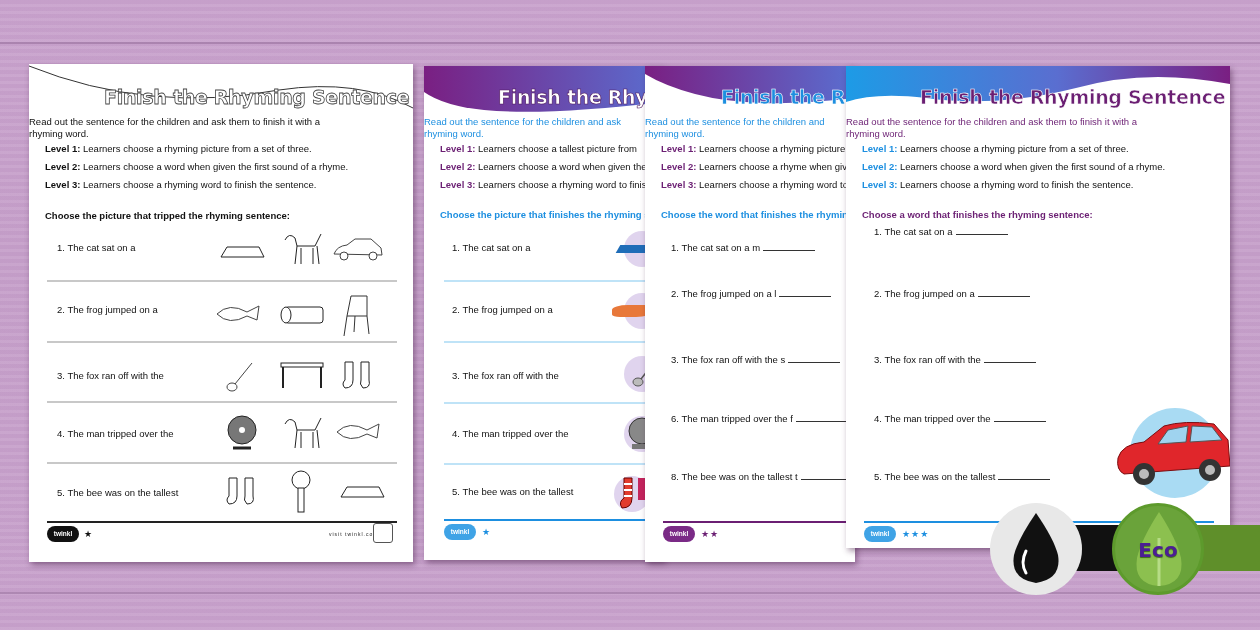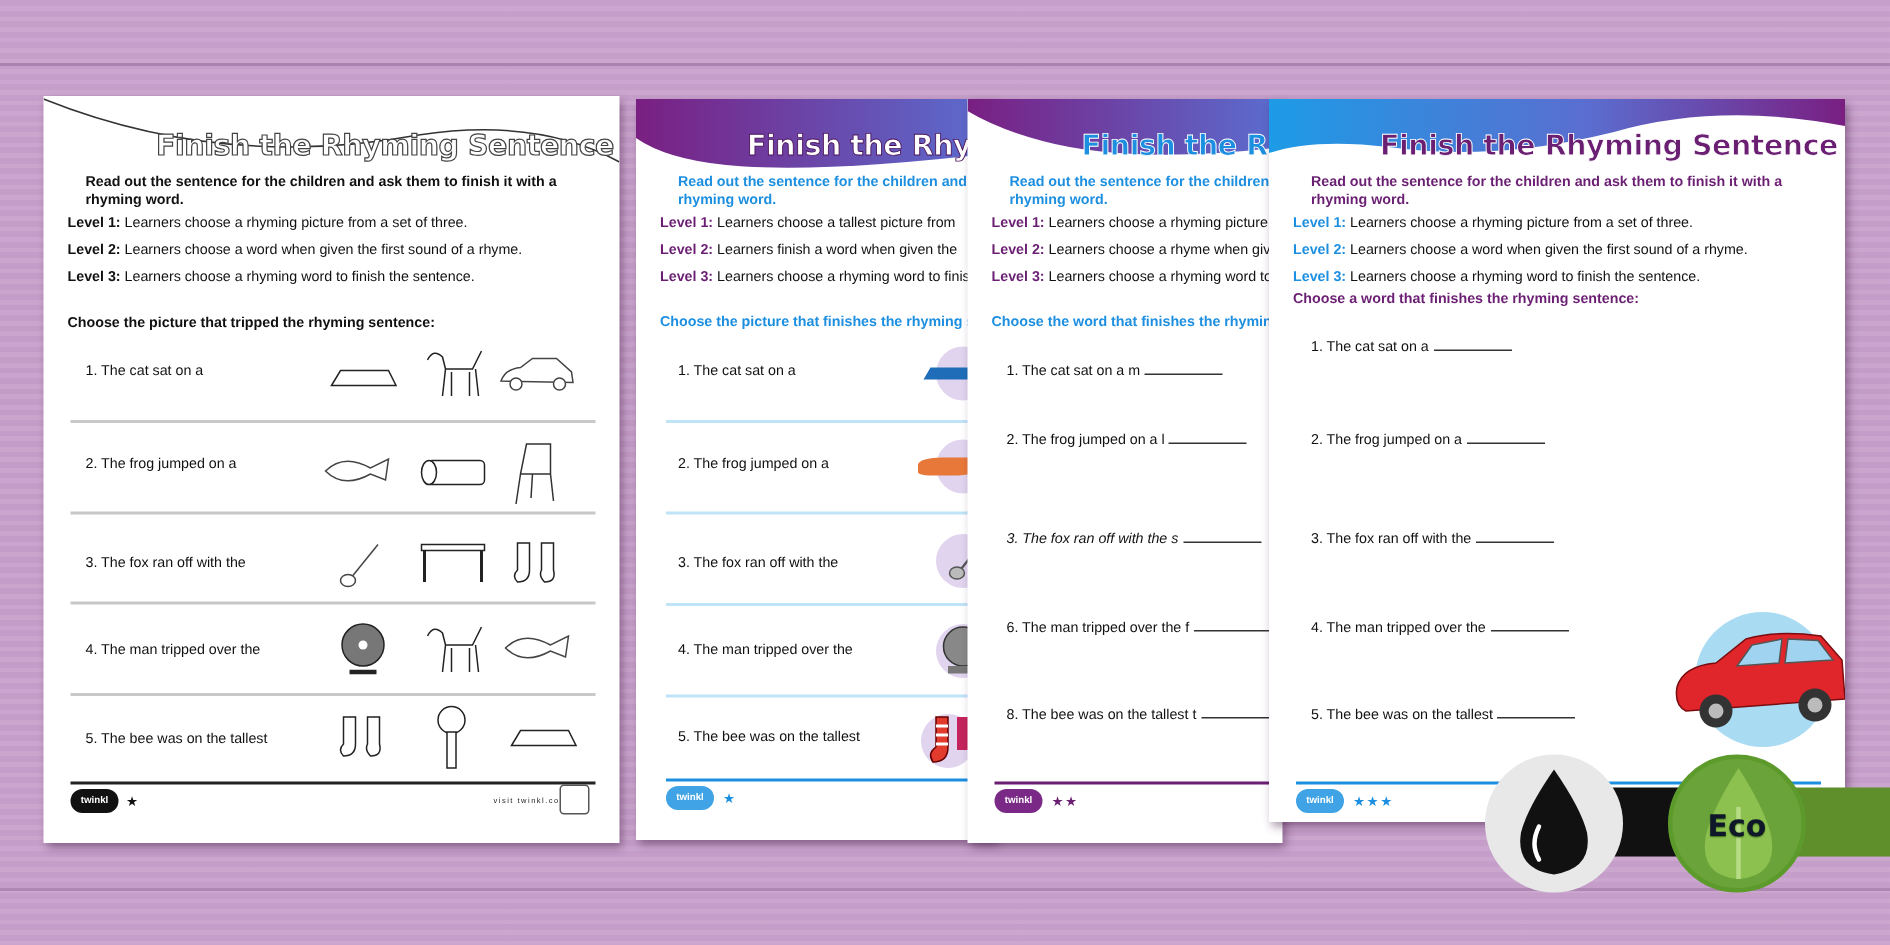--- a/index.html
+++ b/index.html
@@ -15,21 +15,21 @@
   .sheet {
     position: absolute; background: #fff;
     box-shadow: 2px 3px 6px rgba(60,20,60,0.45);
     overflow: hidden;
   }
   .sheet .hdr { position: absolute; left: 0; top: 0; width: 100%; height: 60px; }
   .sheet .title {
     position: absolute; top: 20px; font-weight: bold; font-size: 19px; white-space: nowrap;
     font-family: "DejaVu Sans", sans-serif; letter-spacing: -0.3px;
   }
-  .intro { position: absolute; left: 28px; font-size: 9.5px; line-height: 12.5px; font-weight: bold; white-space: nowrap; }
+  .intro { position: absolute; left: 0; font-size: 9.5px; line-height: 12.5px; font-weight: normal; white-space: nowrap; }
   .lvl { position: absolute; left: 16px; font-size: 9.5px; white-space: nowrap; }
   .lvl b { font-weight: bold; }
   .choose { position: absolute; left: 16px; font-size: 9.5px; font-weight: bold; white-space: nowrap; }
   .q { position: absolute; font-size: 9.5px; white-space: nowrap; color: #111; }
   .q .blank { display: inline-block; width: 52px; border-bottom: 1px solid #333; margin-left: 3px; height: 1px; vertical-align: baseline; }
   .divider { position: absolute; height: 2px; }
   .footer-line { position: absolute; height: 2px; }
   .logo {
     position: absolute; width: 32px; height: 16px; border-radius: 9px;
     font-size: 6.5px; font-weight: bold; color: #fff; text-align: center; line-height: 16px;
@@ -139,21 +139,21 @@
           <stop offset="0" stop-color="#7a1f82"></stop>
           <stop offset="1" stop-color="#5a6ed0"></stop>
         </linearGradient>
       </defs>
     <path d="M0,0 L240,0 L240,36 Q120,50 60,44 Q20,40 0,26 Z" fill="url(#g2)"></path>
   </svg>
   <div class="title" style="left:74px; color:#fff; -webkit-text-stroke:0.6px #4a1158;">Finish the Rhyming</div>
   <div class="intro" style="top:50px; color:#1d8fe0;">Read out the sentence for the children and ask</div>
   <div class="intro" style="top:62px; color:#1d8fe0;">rhyming word.</div>
   <div class="lvl" style="top:77px; color:#111;"><b style="color:#6b1f73;">Level 1:</b> <span>Learners choose a tallest picture from</span></div>
-  <div class="lvl" style="top:95px; color:#111;"><b style="color:#6b1f73;">Level 2:</b> <span>Learners finish a word when given the</span></div>
+  <div class="lvl" style="top:95px; color:#111;"><b style="color:#6b1f73;">Level 2:</b> <span>Learners choose a word when given the</span></div>
   <div class="lvl" style="top:113px; color:#111;"><b style="color:#6b1f73;">Level 3:</b> <span>Learners choose a rhyming word to finis</span></div>
   <div class="choose" style="top:143px; color:#1d8fe0;">Choose the picture that finishes the rhyming se</div>
 
   <div class="q" style="left:28px; top:176px;">1. The cat sat on a</div>
   <div class="divider" style="left:20px; width:220px; top:214px; background:#bfe3f7;"></div>
   <div class="q" style="left:28px; top:238px;">2. The frog jumped on a</div>
   <div class="divider" style="left:20px; width:220px; top:275px; background:#bfe3f7;"></div>
   <div class="q" style="left:28px; top:304px;">3. The fox ran off with the</div>
   <div class="divider" style="left:20px; width:220px; top:336px; background:#bfe3f7;"></div>
   <div class="q" style="left:28px; top:362px;">4. The man tripped over the</div>
@@ -198,21 +198,21 @@
   <div class="title" style="left:76px; color:#1d8fe0; -webkit-text-stroke:0.6px #fff;">Finish the Rhym</div>
   <div class="intro" style="top:50px; color:#1d8fe0;">Read out the sentence for the children and</div>
   <div class="intro" style="top:62px; color:#1d8fe0;">rhyming word.</div>
   <div class="lvl" style="top:77px; color:#111;"><b style="color:#6b1f73;">Level 1:</b> <span>Learners choose a rhyming picture f</span></div>
   <div class="lvl" style="top:95px; color:#111;"><b style="color:#6b1f73;">Level 2:</b> <span>Learners choose a rhyme when give</span></div>
   <div class="lvl" style="top:113px; color:#111;"><b style="color:#6b1f73;">Level 3:</b> <span>Learners choose a rhyming word to</span></div>
   <div class="choose" style="top:143px; color:#1d8fe0;">Choose the word that finishes the rhyming</div>
 
   <div class="q" style="left:26px; top:176px;"><span>1. The cat sat on a m</span><span class="blank"></span></div>
   <div class="q" style="left:26px; top:222px;"><span>2. The frog jumped on a l</span><span class="blank"></span></div>
-  <div class="q" style="left:26px; top:288px;font-style:italic;"><span>3. The fox ran off with the s</span><span class="blank"></span></div>
+  <div class="q" style="left:26px; top:288px;"><span>3. The fox ran off with the s</span><span class="blank"></span></div>
   <div class="q" style="left:26px; top:347px;"><span>6. The man tripped over the f</span><span class="blank"></span></div>
   <div class="q" style="left:26px; top:405px;"><span>8. The bee was on the tallest t</span><span class="blank"></span></div>
 
   <div class="footer-line" style="left:18px; width:192px; top:455px; background:#6b1f73;"></div>
   <div class="logo" style="left:18px; top:460px; background:#7a2a86;">twinkl</div>
   <div class="stars" style="left:56px; top:463px; color:#6b1f73;">★★</div>
 </div>
 
 <div class="sheet" style="left:846px; top:66px; width:384px; height:482px;">
   <svg class="hdr" viewBox="0 0 384 60" preserveAspectRatio="none">
@@ -224,21 +224,21 @@
         </linearGradient>
       </defs>
     <path d="M0,0 L384,0 L384,18 Q300,2 230,22 Q150,42 80,32 Q30,26 0,36 Z" fill="url(#g4)"></path>
   </svg>
   <div class="title" style="left:74px; color:#6b1f73; -webkit-text-stroke:0.6px #fff;">Finish the Rhyming Sentence</div>
   <div class="intro" style="top:50px; color:#6b1f73;">Read out the sentence for the children and ask them to finish it with a</div>
   <div class="intro" style="top:62px; color:#6b1f73;">rhyming word.</div>
   <div class="lvl" style="top:77px; color:#111;"><b style="color:#1d8fe0;">Level 1:</b> <span>Learners choose a rhyming picture from a set of three.</span></div>
   <div class="lvl" style="top:95px; color:#111;"><b style="color:#1d8fe0;">Level 2:</b> <span>Learners choose a word when given the first sound of a rhyme.</span></div>
   <div class="lvl" style="top:113px; color:#111;"><b style="color:#1d8fe0;">Level 3:</b> <span>Learners choose a rhyming word to finish the sentence.</span></div>
-  <div class="choose" style="top:128px; color:#6b1f73;">Choose a word that finishes the rhyming sentence:</div>
+  <div class="choose" style="top:143px; color:#6b1f73;">Choose a word that finishes the rhyming sentence:</div>
 
   <div class="q" style="left:28px; top:160px;"><span>1. The cat sat on a</span><span class="blank"></span></div>
   <div class="q" style="left:28px; top:222px;"><span>2. The frog jumped on a</span><span class="blank"></span></div>
   <div class="q" style="left:28px; top:288px;"><span>3. The fox ran off with the</span><span class="blank"></span></div>
   <div class="q" style="left:28px; top:347px;"><span>4. The man tripped over the</span><span class="blank"></span></div>
   <div class="q" style="left:28px; top:405px;"><span>5. The bee was on the tallest</span><span class="blank"></span></div>
 
   <div class="pic" style="left:284px; top:342px; width:90px; height:90px; border-radius:50%; background:#a9dbf3;"></div>
   <svg class="pic" style="left:268px; top:352px;" width="116" height="72" viewBox="0 0 116 72">
     <path d="M4,40 Q8,26 30,24 L50,8 Q70,2 100,6 L114,22 L116,48 L10,56 Q2,52 4,40 Z" fill="#e0262b" stroke="#7a0c0f"></path>
@@ -263,14 +263,14 @@
     <path d="M28,2 Q10,28 6,44 Q2,68 28,72 Q54,68 50,44 Q46,28 28,2 Z" fill="#111"></path>
     <path d="M18,40 Q12,52 18,62" fill="none" stroke="#fff" stroke-width="3" stroke-linecap="round"></path>
   </svg>
 </div>
 
 <div class="badge-bar" style="left:1112px; top:503px; width:92px; height:92px; border-radius:50%; background:#6aa33a; border:3px solid #5d9a2c;">
   <svg style="position:absolute; left:16px; top:4px;" width="56" height="80" viewBox="0 0 56 80">
     <path d="M28,2 Q10,30 6,48 Q2,74 28,76 Q54,74 50,48 Q46,30 28,2 Z" fill="#8cc04f"></path>
     <line x1="28" y1="28" x2="28" y2="76" stroke="#b6dc86" stroke-width="3"></line>
   </svg>
-  <div style="position:absolute; left:0; top:32px; width:86px; text-align:center; color:#0f172a; font-weight:bold; font-size:20px; font-family:'DejaVu Sans', sans-serif; text-shadow:0 1px 1px #3c6a18;">Eco</div>
+  <div style="position:absolute; left:0; top:32px; width:86px; text-align:center; color:#4c1d95; font-weight:bold; font-size:20px; font-family:'DejaVu Sans', sans-serif; text-shadow:0 1px 1px #3c6a18;">Eco</div>
 </div>
 
 </body></html>

